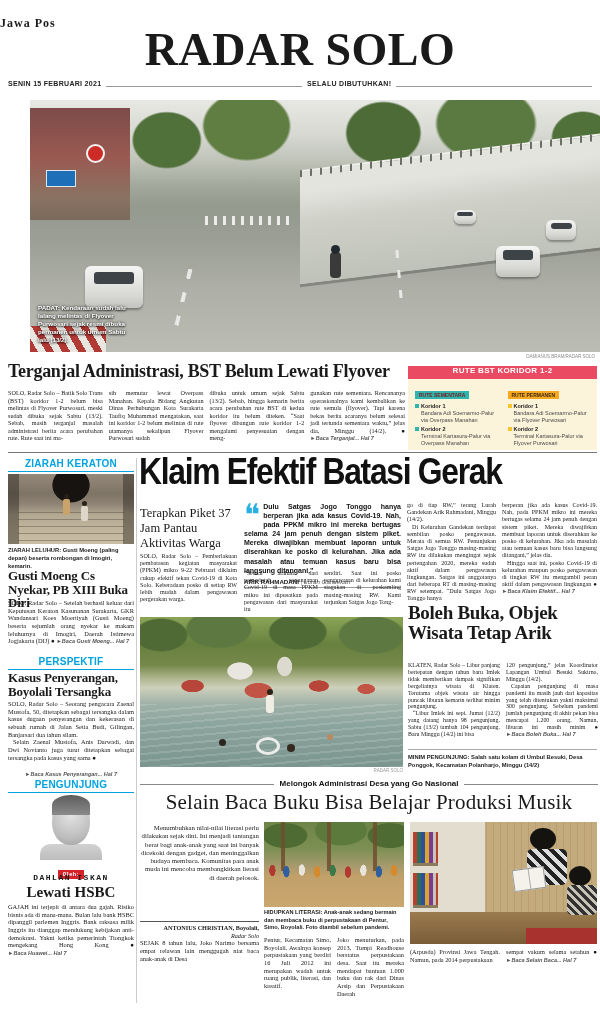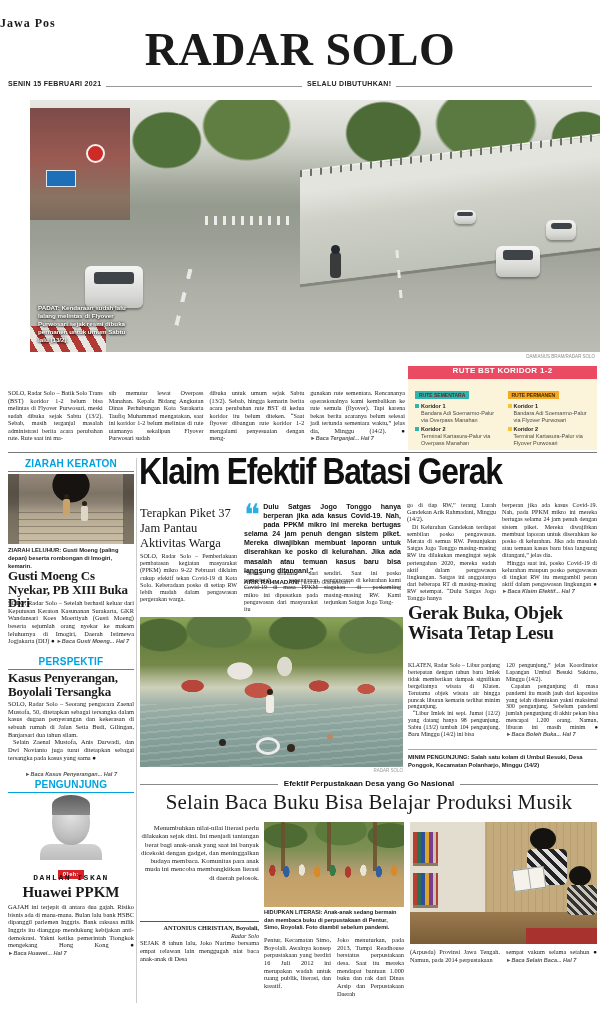--- a/index.html
+++ b/index.html
@@ -245,20 +245,21 @@
     <div class="car car-a"></div>
     <div class="car car-b"></div>
     <div class="car car-c"></div>
     <div class="car car-d"></div>
     <div class="biker"></div>
     <div class="hero-curb"></div>
     <div class="hero-caption">PADAT: Kendaraan sudah lalu lalang melintas di Flyover Purwosari sejak resmi dibuka permanen untuk umum Sabtu lalu (13/2).</div>
   </div>
   <div class="abs hero-credit">DAMIANUS BRAM/RADAR SOLO</div>
 
+  <div class="abs bst-headline">Terganjal Administrasi, BST Belum Lewati Flyover</div>
   <div class="abs bst-cols">
     <div class="bst-col">SOLO, Radar Solo – Batik Solo Trans (BST) koridor 1-2 belum bisa melintas di Flyover Purwosari, meski sudah dibuka sejak Sabtu (13/2). Sebab, masih terganjal masalah administrasi berita acara perubahan rute. Rute saat ini ma-</div>
     <div class="bst-col">sih memutar lewat Overpass Manahan. Kepala Bidang Angkutan Dinas Perhubungan Kota Surakarta Taufiq Muhammad mengatakan, saat ini koridor 1-2 belum melintas di rute utamanya sekalipun Flyover Purwosari sudah</div>
     <div class="bst-col">dibuka untuk umum sejak Sabtu (13/2). Sebab, hingga kemarin berita acara perubahan rute BST di kedua koridor itu belum diteken. “Saat flyover dibangun rute koridor 1-2 mengalami penyesuaian dengan meng-</div>
     <div class="bst-col">
       <span>gunakan rute sementara. Rencananya operasionalnya kami kembalikan ke rute semula (flyover). Tapi karena bekas berita acaranya belum selesai jadi tertunda sementara waktu,” jelas dia, Minggu (14/2). ●</span>
       <span class="more-link">►Baca Terganjal... Hal 7</span>
     </div>
   </div>
 
@@ -323,21 +324,21 @@
   <div class="abs sec-head" style="top:779px">PENGUNJUNG</div>
   <div class="abs portrait">
     <div class="shoulders-sk"></div>
     <div class="head-sk"></div>
     <div class="hair-sk"></div>
   </div>
   <div class="abs oleh-wrap">
     <span class="oleh-badge">Oleh:</span>
   </div>
   <div class="abs author-name">DAHLAN ISKAN</div>
-  <div class="abs huawei-headline">Huawei PPKM</div>
+  <div class="abs huawei-headline">Lewati HSBC</div>
   <div class="abs side-body huawei-body">
     <span>GAJAH ini terjepit di antara dua gajah. Risiko bisnis ada di mana-mana. Bulan lalu bank HSBC dipanggil parlemen Inggris. Bank raksasa milik Inggris itu dianggap mendukung kebijakan anti-demokrasi. Yakni ketika pemerintah Tiongkok mengekang Hong Kong ●</span>
     <span class="more-link">►Baca Huawei... Hal 7</span>
   </div>
 
   <div class="abs klaim-headline">Klaim Efektif Batasi Gerak</div>
   <div class="abs klaim-subhead">Terapkan Piket 37 Jam Pantau Aktivitas Warga</div>
   <div class="abs kl-col klaim-col1">SOLO, Radar Solo – Pemberlakuan pembatasan kegiatan masyarakat (PPKM) mikro 9-22 Februari diklaim cukup efektif tekan Covid-19 di Kota Solo. Keberadaan posko di setiap RW lebih mudah dalam pengawasan pergerakan warga.</div>
 
   <div class="abs quote-block">
@@ -366,40 +367,40 @@
   <div class="abs pool-photo">
     <div class="ripples"></div>
     <div class="swimmer sw1"></div>
     <div class="swimmer sw2"></div>
     <div class="swimmer sw3"></div>
     <div class="float-ring"></div>
     <div class="pool-person"></div>
   </div>
   <div class="abs pool-credit">RADAR SOLO</div>
 
-  <div class="abs wisata-headline">Gerak Buka, Objek Wisata Tetap Lesu</div>
+  <div class="abs wisata-headline">Boleh Buka, Objek Wisata Tetap Arik</div>
   <div class="abs wisata-cols">
     <div class="wisata-col">
       <p>KLATEN, Radar Solo – Libur panjang bertepatan dengan tahun baru Imlek tidak memberikan dampak signifikan bergeliatnya wisata di Klaten. Terutama objek wisata air hingga puncak liburan kemarin terlihat minim pengunjung.</p>
       <p>“Libur Imlek ini sepi. Jumat (12/2) yang datang hanya 98 pengunjung. Sabtu (13/2) tambah 104 pengunjung. Baru Minggu (14/2) ini bisa</p>
     </div>
     <div class="wisata-col">
       <p>120 pengunjung,” jelas Koordinator Lapangan Umbul Besuki Sukirno, Minggu (14/2).</p>
       <p>
         <span>Capaian pengunjung di masa pandemi itu masih jauh dari kapasitas yang telah ditentukan yakni maksimal 300 pengunjung. Sebelum pandemi jumlah pengunjung di akhir pekan bisa mencapai 1.200 orang. Namun, liburan ini masih minim ●</span>
         <span class="more-link">►Baca Boleh Buka... Hal 7</span>
       </p>
     </div>
   </div>
   <div class="abs wisata-rule"></div>
   <div class="abs wisata-caption">MINIM PENGUNJUNG: Salah satu kolam di Umbul Besuki, Desa Ponggok, Kecamatan Polanharjo, Minggu (14/2)</div>
 
   <div class="abs kicker-row">
     <span class="k-line"></span>
-    <span class="kicker-text">Efektif Perpustakaan Desa yang Go Nasional</span>
+    <span class="kicker-text">Melongok Administrasi Desa yang Go Nasional</span>
     <span class="k-line"></span>
   </div>
   <div class="abs lit-headline">Selain Baca Buku Bisa Belajar Produksi Musik</div>
 
   <div class="abs lit-intro">Menumbuhkan nilai-nilai literasi perlu dilakukan sejak dini. Ini menjadi tantangan berat bagi anak-anak yang saat ini banyak dicekoki dengan gadget, dan meninggalkan budaya membaca. Komunitas para anak muda ini mencoba membangkitkan lierasi di daerah pelosok.</div>
   <div class="abs lit-byline">
     <span class="bl-name">ANTONIUS CHRISTIAN, Boyolali,</span><br>
     <span class="bl-org">Radar Solo</span>
   </div>
   <div class="abs lit-para1">SEJAK 8 tahun lalu, Joko Narimo bersama empat relawan lain menggugah niat baca anak-anak di Desa</div>

